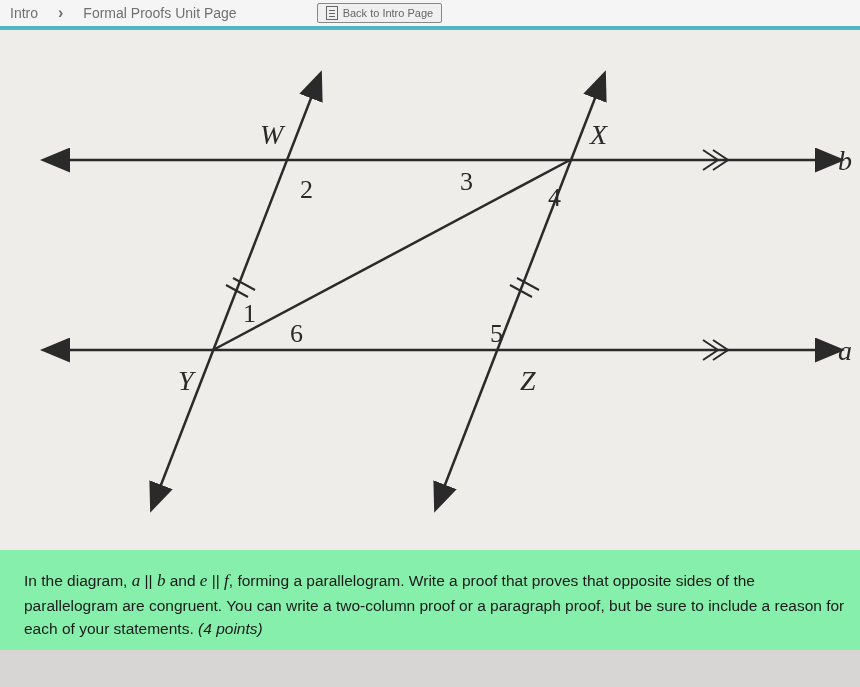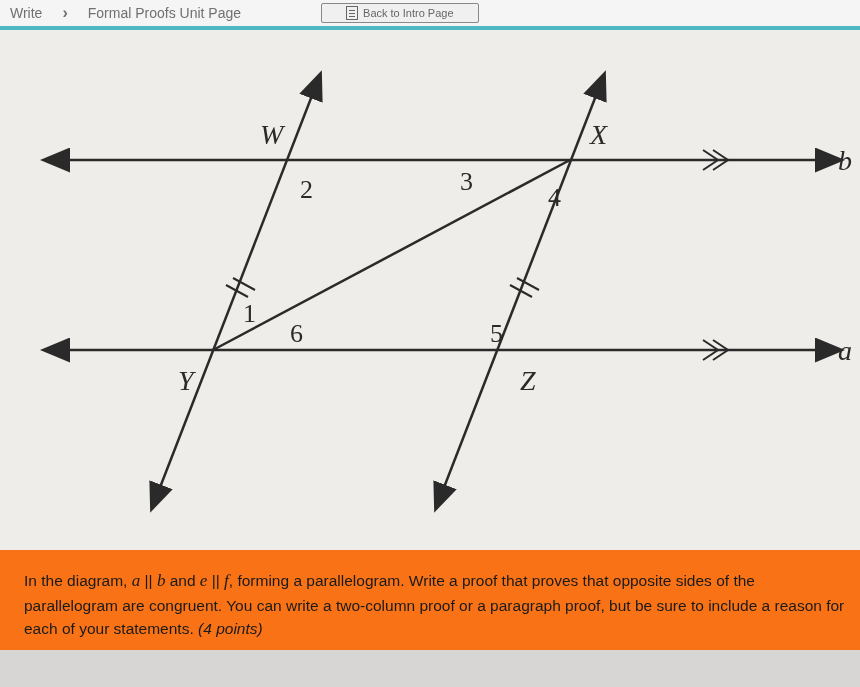--- a/index.html
+++ b/index.html
@@ -24,21 +24,21 @@
       font-size: 14px;
     }
     .chevron {
       color: #707070;
       font-size: 16px;
       font-weight: bold;
     }
     .back-btn {
       border: 1px solid #888;
       border-radius: 2px;
-      padding: 2px 24px;
+      padding: 2px 8px;
       font-size: 11px;
       color: #666;
       background: #f0f0f0;
       display: flex;
       align-items: center;
       gap: 5px;
       margin-left: 60px;
     }
     .back-icon {
       width: 12px;
@@ -83,33 +83,33 @@
     }
     .label-num {
       font-family: 'Times New Roman', serif;
       font-size: 26px;
       fill: #2a2a2a;
     }
     .tick { stroke: #2a2a2a; stroke-width: 2; }
     .dbl-arrow { stroke: #2a2a2a; stroke-width: 2; fill: none; }
     .question {
       padding: 18px 11px 10px 24px;
-      background: #f97316;
+      background: #86efac;
       font-size: 15.5px;
       line-height: 1.5;
       color: #1a1a1a;
     }
     .math-it { font-style: italic; font-family: 'Times New Roman', serif; font-size: 17px; }
     .points-it { font-style: italic; }
   </style>
 </head>
 <body>
 
 <div class="header">
-  <span class="breadcrumb-item">Write</span>
+  <span class="breadcrumb-item">Intro</span>
   <span class="chevron">›</span>
   <span class="breadcrumb-item">Formal Proofs Unit Page</span>
   <div class="back-btn">
     <span class="back-icon"></span>
     <span>Back to Intro Page</span>
   </div>
 </div>
 
 <div class="content">
   <div class="diagram-area">

